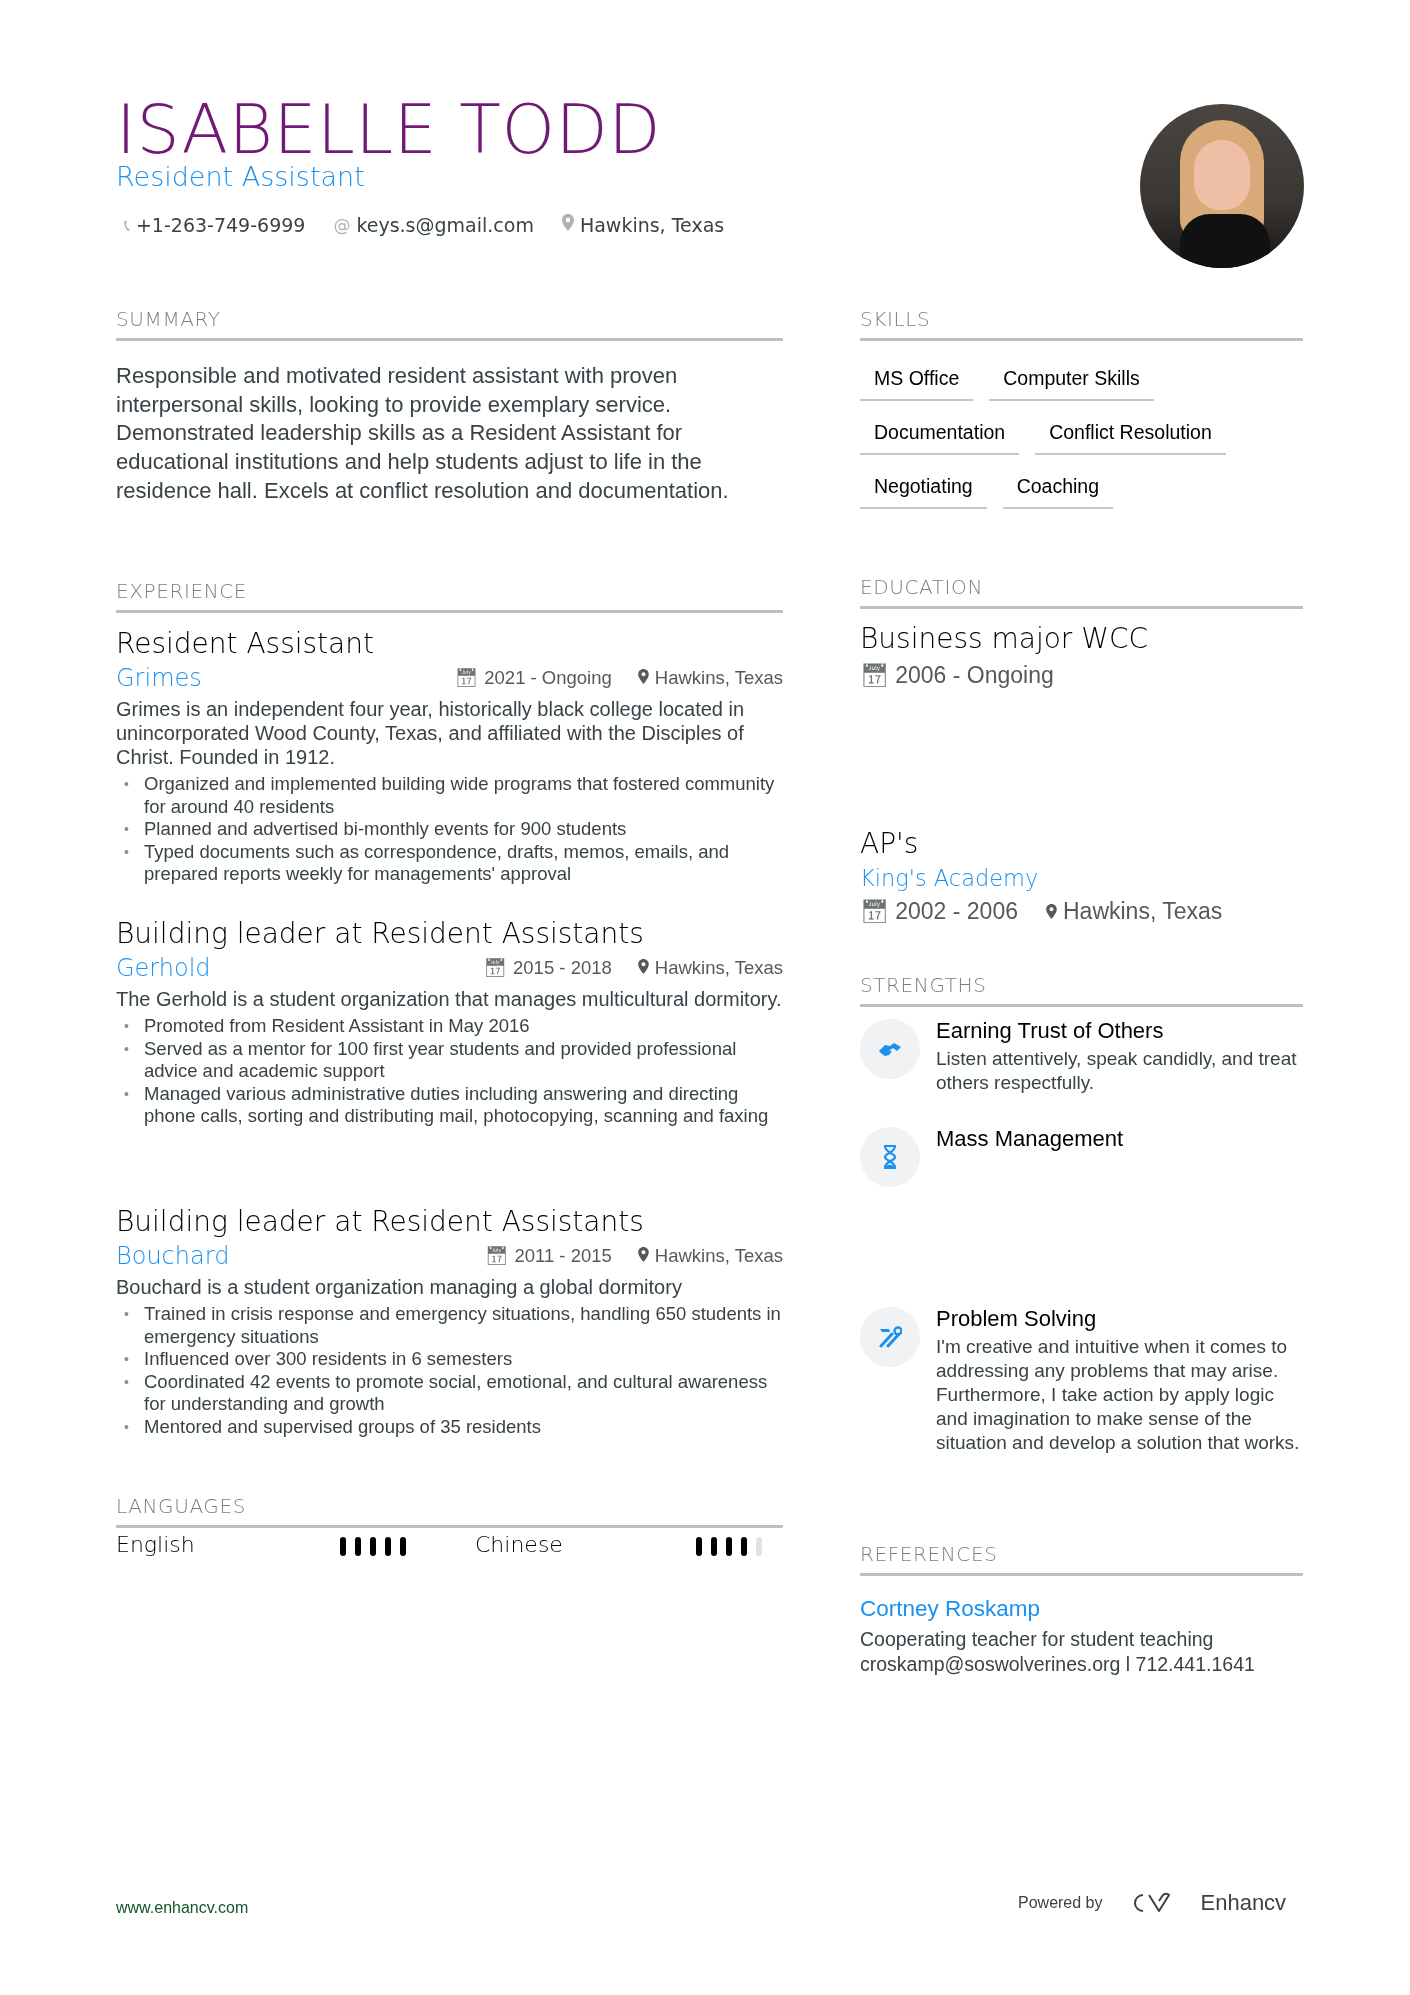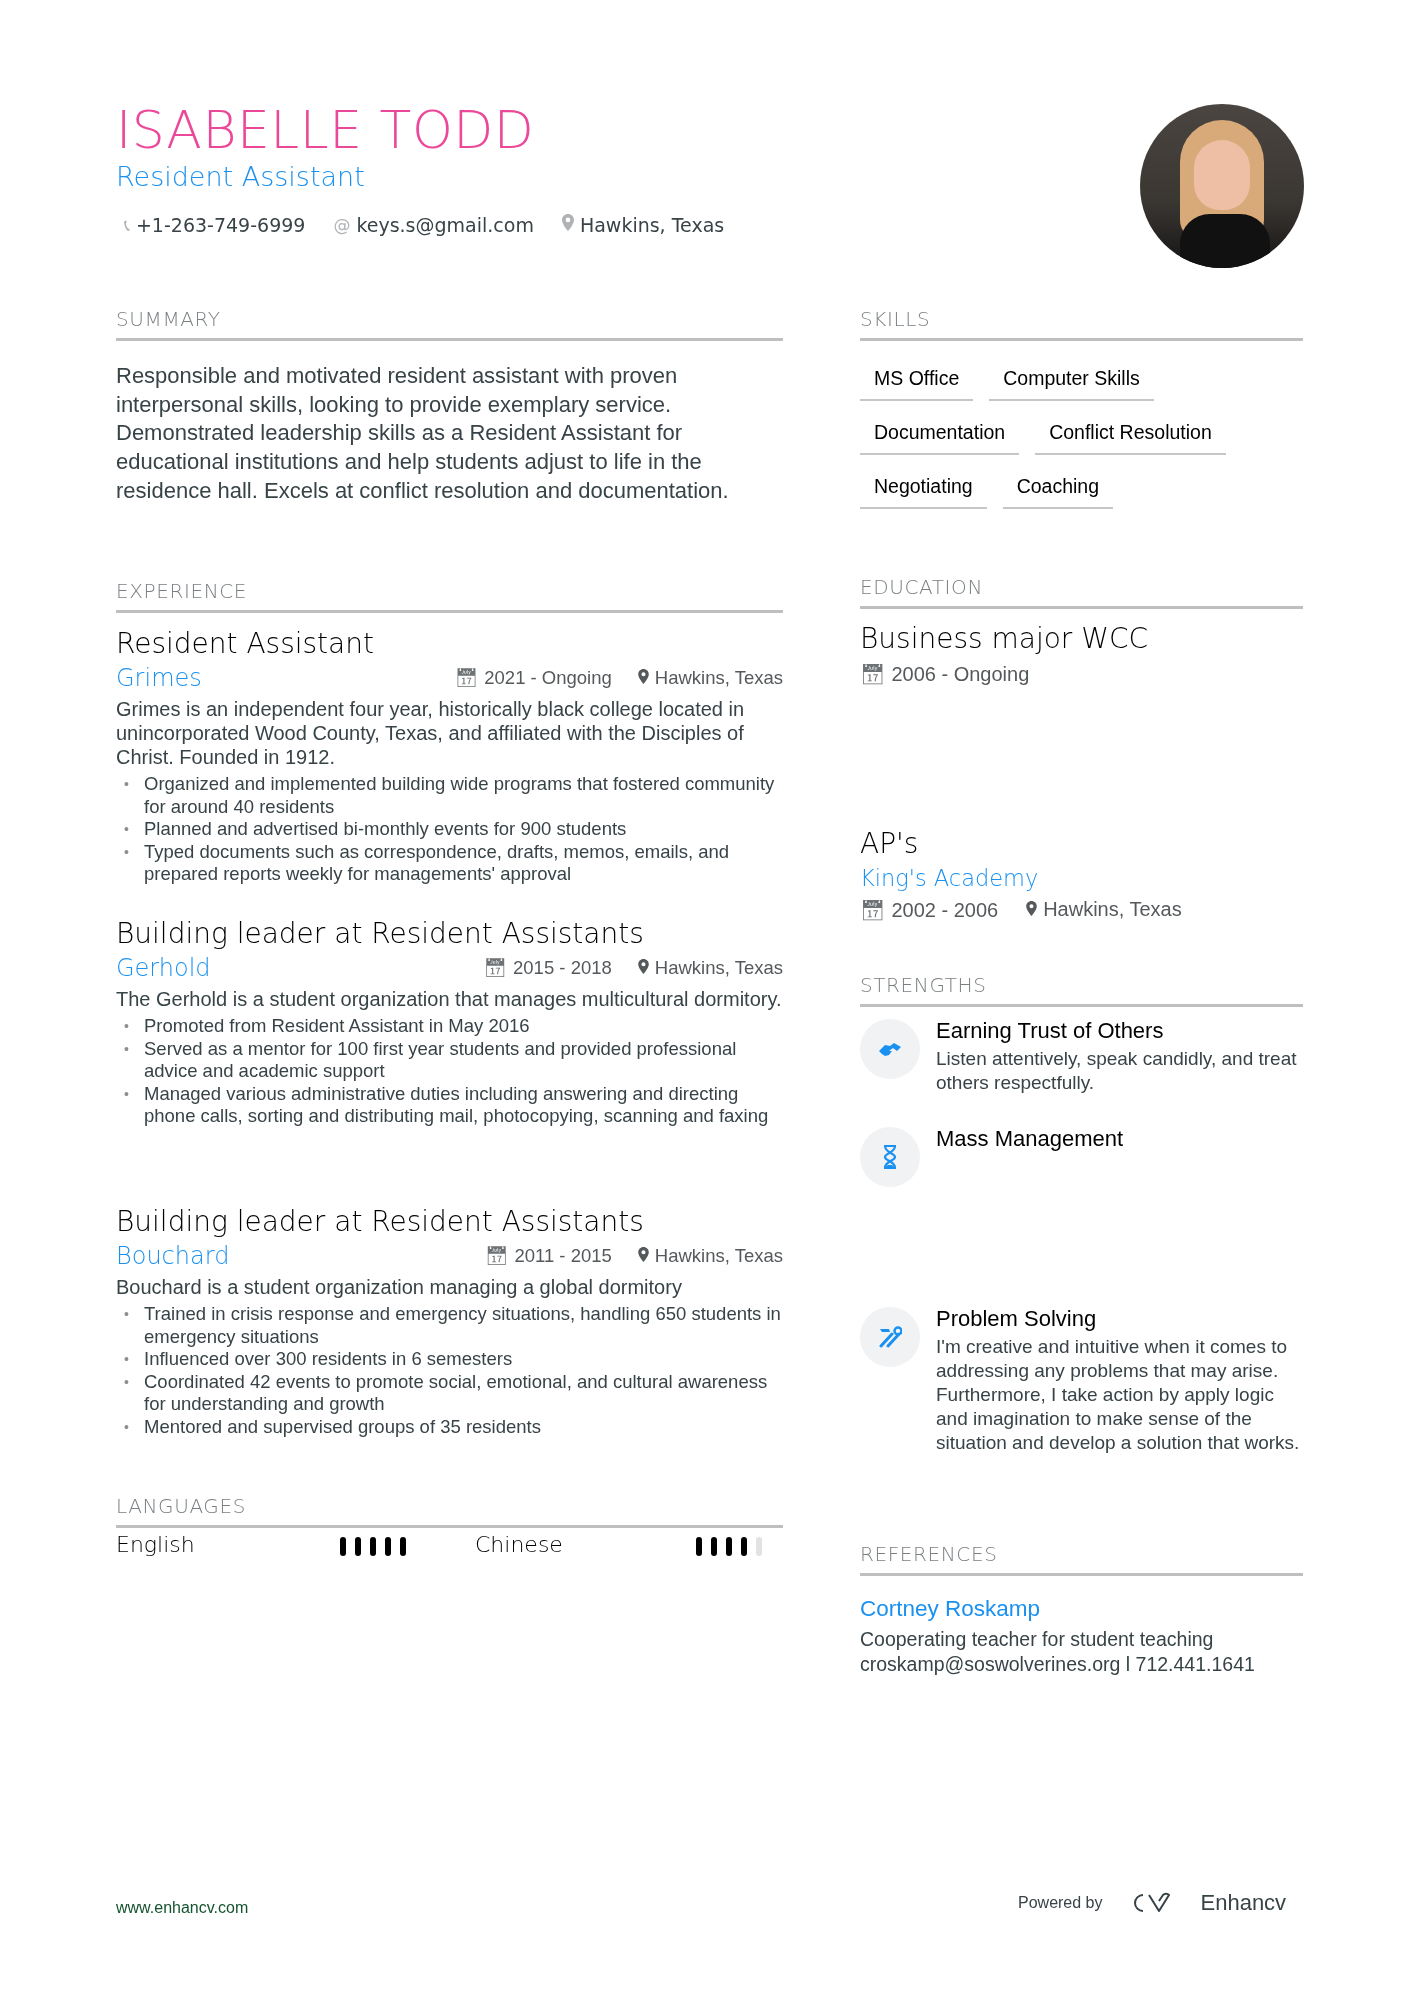--- a/index.html
+++ b/index.html
@@ -1,21 +1,21 @@
 <!DOCTYPE html>
 <html><head>
 <meta charset="utf-8">
 <style>
   * { box-sizing: border-box; margin: 0; padding: 0; }
   html, body { width: 1410px; height: 1995px; background: #ffffff; overflow: hidden; }
   body { position: relative; font-family: "DejaVu Sans", "Liberation Sans", sans-serif; color: #384347; }
   .abs { position: absolute; }
 
   
-  .name { left: 116px; top: 100px; font-size: 52px; line-height: 60px; color: #ec4899; font-weight: 300; letter-spacing: 0.5px; font-family: "DejaVu Sans", sans-serif; }
+  .name { left: 116px; top: 100px; font-size: 68px; line-height: 60px; color: #701a75; font-weight: 300; letter-spacing: 0.5px; font-family: "DejaVu Sans", sans-serif; }
   .title { left: 116px; top: 160px; font-size: 27px; line-height: 34px; color: #1a91f0; font-family: "DejaVu Sans", sans-serif; font-weight: 300; }
   .contacts { left: 124px; top: 212px; display: flex; gap: 28px; font-size: 19px; color: #384347; line-height: 26px; }
   .contact { display: flex; align-items: center; gap: 6px; }
   .contact .ic { color: #b0b3b5; font-size: 17px; }
 
   .photo { left: 1140px; top: 104px; width: 164px; height: 164px; border-radius: 50%; overflow: hidden;
     background: radial-gradient(circle at 50% 38%, #e7b89b 0, #d9a585 18%, transparent 19%),
                 radial-gradient(ellipse at 50% 45%, #d6a46a 0, #c7965e 30%, transparent 31%),
                 linear-gradient(180deg, #4a4540 0%, #3a3632 60%, #151414 100%); }
   .photo .hair { position:absolute; left: 40px; top: 16px; width: 84px; height: 120px; border-radius: 42px 42px 20px 20px; background: #d8a979; }
@@ -45,21 +45,21 @@
   .bar { width: 6px; height: 19px; border-radius: 3px; background: #000; }
   .bar.off { background: #e0e2e3; }
 
   
   .skills { display: flex; flex-wrap: wrap; column-gap: 16px; row-gap: 18px; }
   .skill { font-size: 19.5px; color: #000; padding: 0 14px 8px 14px; border-bottom: 2px solid #c4c6c8; line-height: 26px; font-family: "Liberation Sans", sans-serif; }
 
   
   .edu-title { font-size: 28px; color: #000; line-height: 34px; font-family: "DejaVu Sans", sans-serif; font-weight: 300; }
   .edu-sub { font-size: 22.5px; line-height: 27px; color: #1a91f0; font-family: "DejaVu Sans", sans-serif; font-weight: 300; }
-  .edu-meta { display: flex; gap: 28px; font-size: 20px; color: #55595c; margin-top: 6px; font-family: "Liberation Sans", sans-serif; }
+  .edu-meta { display: flex; gap: 28px; font-size: 23px; color: #55595c; margin-top: 6px; font-family: "Liberation Sans", sans-serif; }
   .edu-meta .ic { color: #6d7275; margin-right: 6px; }
   .gpa { border-left: 1px solid #dfe1e2; padding-left: 20px; }
   .gpa-label { font-size: 15px; color: #6d7275; line-height: 18px; font-family: "Liberation Sans", sans-serif; }
   .gpa-val { font-size: 21px; color: #6d7275; line-height: 26px; font-family: "Liberation Sans", sans-serif; }
   .gpa-val b { color: #1a91f0; }
 
   
   .str { display: flex; gap: 16px; }
   .str-ic { flex: none; width: 60px; height: 60px; border-radius: 50%; background: #f1f2f3; display: flex; align-items: center; justify-content: center; color: #1a91f0; font-size: 24px; margin-top: 2px; }
   .str-title { font-size: 22px; color: #000; line-height: 28px; font-family: Liberation Sans, sans-serif; font-weight: 300; }

